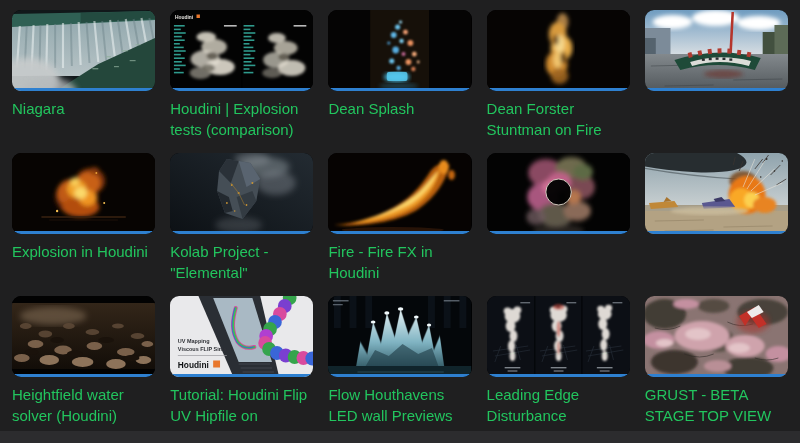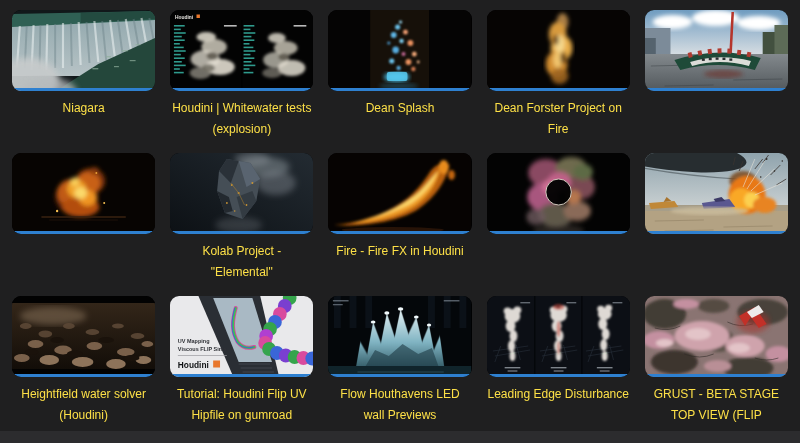--- a/index.html
+++ b/index.html
@@ -30,25 +30,24 @@
     background:#000;
     cursor:pointer;
   }
   .thumb svg{display:block;width:100%;height:84px;}
   .bar{
     position:absolute;left:0;right:0;bottom:0;height:3px;
     background:#2e80d0;
   }
   .title{
     margin-top:7px;
-    font-size:12px;
+    font-size:15px;
     line-height:21px;
-    color:#fde047;
+    color:#22c55e;
     cursor:pointer;
-    text-align:center;
   }
   .footer-strip{
     position:absolute;left:0;bottom:0;
     width:800px;height:12px;
     background:#2c2c2e;
   }
   text{font-family:"Liberation Sans", sans-serif;}
 </style>
 </head>
 <body>
@@ -176,21 +175,21 @@
                 <ellipse cx="34" cy="37" rx="13" ry="8" fill="#d9d5c8" opacity="0.7"></ellipse>
                 <ellipse cx="50" cy="45" rx="14" ry="8" fill="#e2ddd0" opacity="0.85"></ellipse>
                 <ellipse cx="30" cy="50" rx="10" ry="5" fill="#b9b4a6" opacity="0.5"></ellipse>
                 <ellipse cx="42" cy="34" rx="6" ry="4" fill="#5e5a50" opacity="0.9"></ellipse>
               </g>
             </g>
           </g>
         </svg>
         <div class="bar"></div>
       </div>
-      <div class="title">Houdini | Whitewater tests (explosion)</div>
+      <div class="title">Houdini | Explosion tests (comparison)</div>
     </article>
 
     <article class="card">
       <div class="thumb">
         <svg viewBox="0 0 146 84" preserveAspectRatio="none">
           <defs>
             <filter id="t3b">
                 <feGaussianBlur stdDeviation="1"></feGaussianBlur>
               </filter>
             <filter id="t3b2">
@@ -241,21 +240,21 @@
             <ellipse cx="71" cy="54" rx="11" ry="13" fill="#d18c2e"></ellipse>
             <ellipse cx="74" cy="66" rx="9" ry="8" fill="#9c6420" opacity="0.9"></ellipse>
             <ellipse cx="74" cy="34" rx="5" ry="9" fill="#f6d98e"></ellipse>
             <ellipse cx="72" cy="50" rx="4.5" ry="8" fill="#f2c66e"></ellipse>
             <ellipse cx="70" cy="30" rx="3" ry="5" fill="#4a2808" opacity="0.8"></ellipse>
             <ellipse cx="78" cy="48" rx="3" ry="6" fill="#3a1e06" opacity="0.8"></ellipse>
           </g>
         </svg>
         <div class="bar"></div>
       </div>
-      <div class="title">Dean Forster Project on Fire</div>
+      <div class="title">Dean Forster Stuntman on Fire</div>
     </article>
 
     <article class="card">
       <div class="thumb">
         <svg viewBox="0 0 146 84" preserveAspectRatio="none">
           <defs>
             <linearGradient id="t5s" x1="0" y1="0" x2="0" y2="1">
               <stop offset="0" stop-color="#6f9cc0"></stop>
                 <stop offset="1" stop-color="#dadfe3"></stop>
             </linearGradient>
@@ -330,20 +329,21 @@
             <ellipse cx="84" cy="18" rx="5" ry="4" fill="#8a3c0c" opacity="0.9"></ellipse>
           </g>
           <circle cx="46" cy="58" r="1.2" fill="#f8c050"></circle>
           <circle cx="94" cy="50" r="1" fill="#f8c050"></circle>
           <circle cx="86" cy="20" r="1" fill="#e8a038"></circle>
           <path d="M30,64 L116,64" stroke="#3a2210" stroke-width="1.4"></path>
           <path d="M38,67 L108,67" stroke="#24150a" stroke-width="1.2" opacity="0.8"></path>
         </svg>
         <div class="bar"></div>
       </div>
+      <div class="title">Explosion in Houdini</div>
     </article>
 
     <article class="card">
       <div class="thumb">
         <svg viewBox="0 0 146 84" preserveAspectRatio="none">
           <defs>
             <linearGradient id="t7g" x1="0" y1="1" x2="1" y2="0">
               <stop offset="0" stop-color="#0c1014"></stop>
                 <stop offset="1" stop-color="#232b32"></stop>
             </linearGradient>

